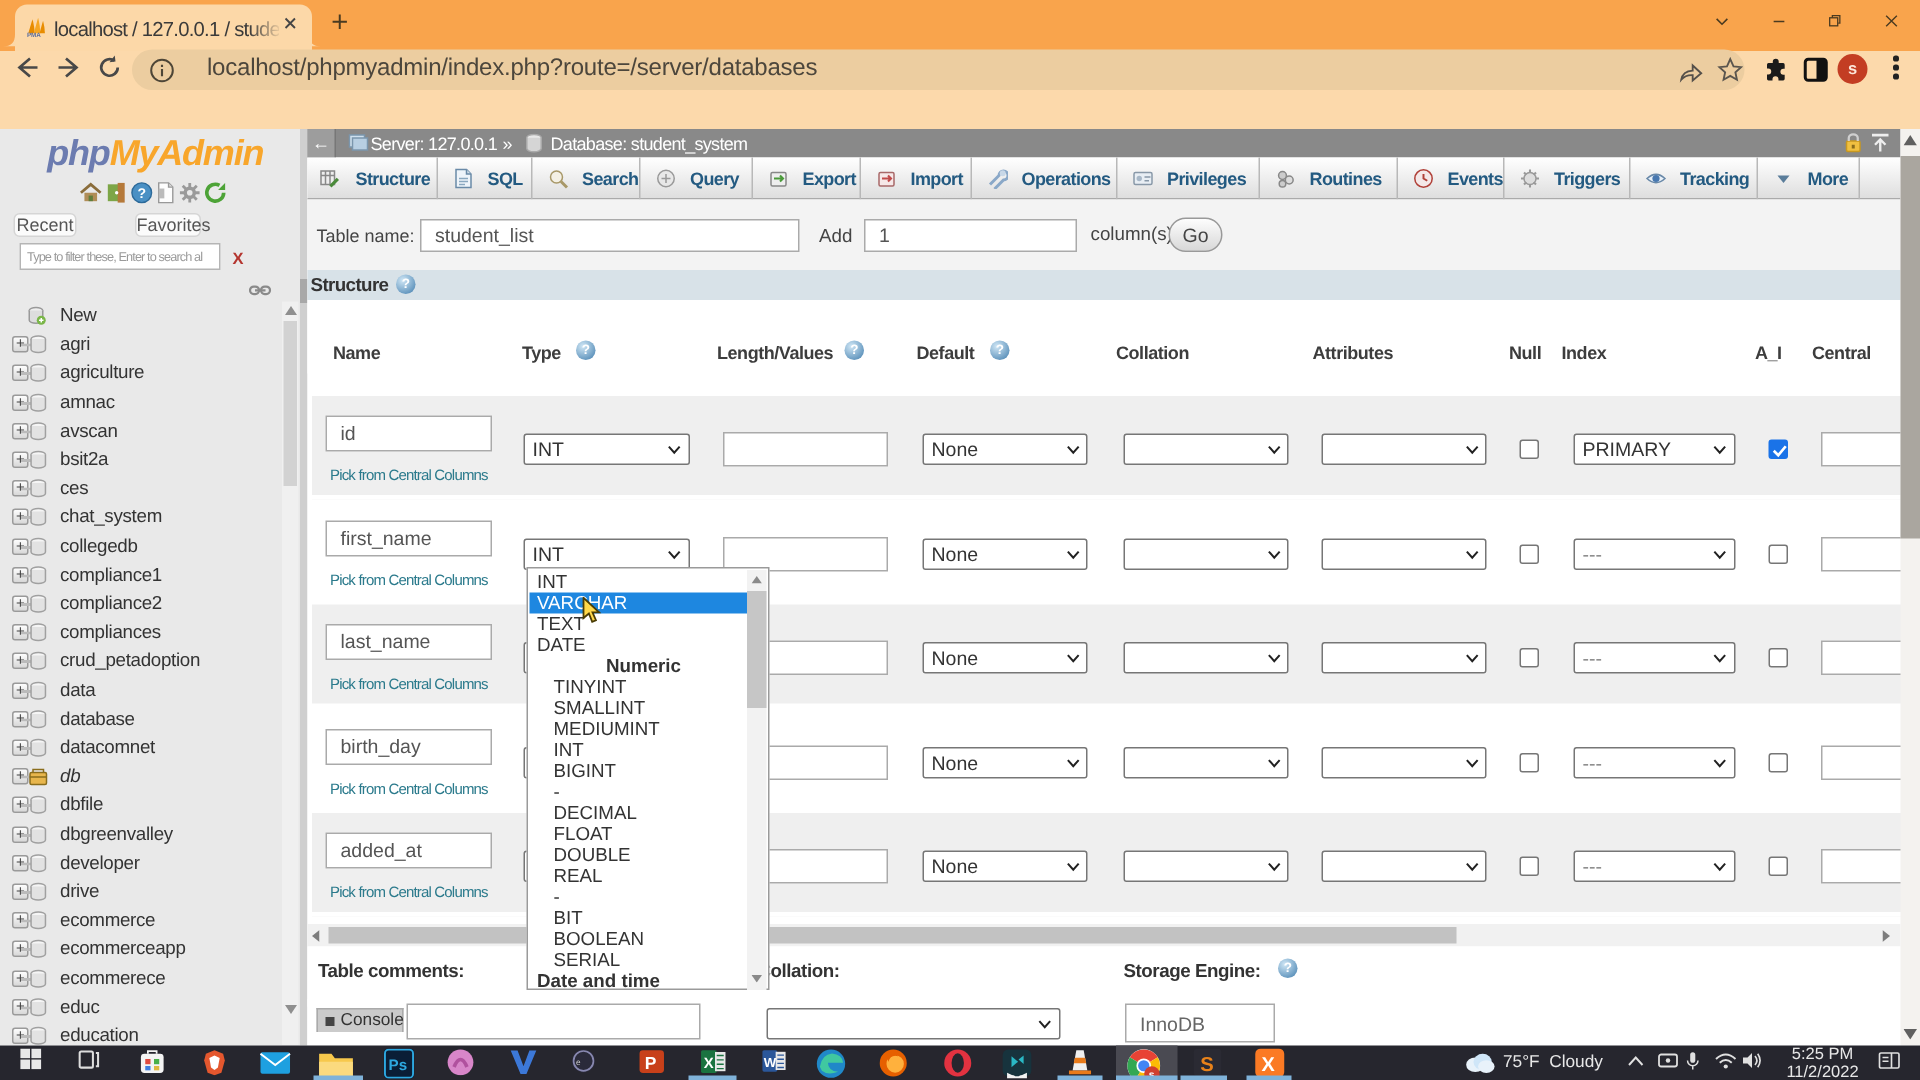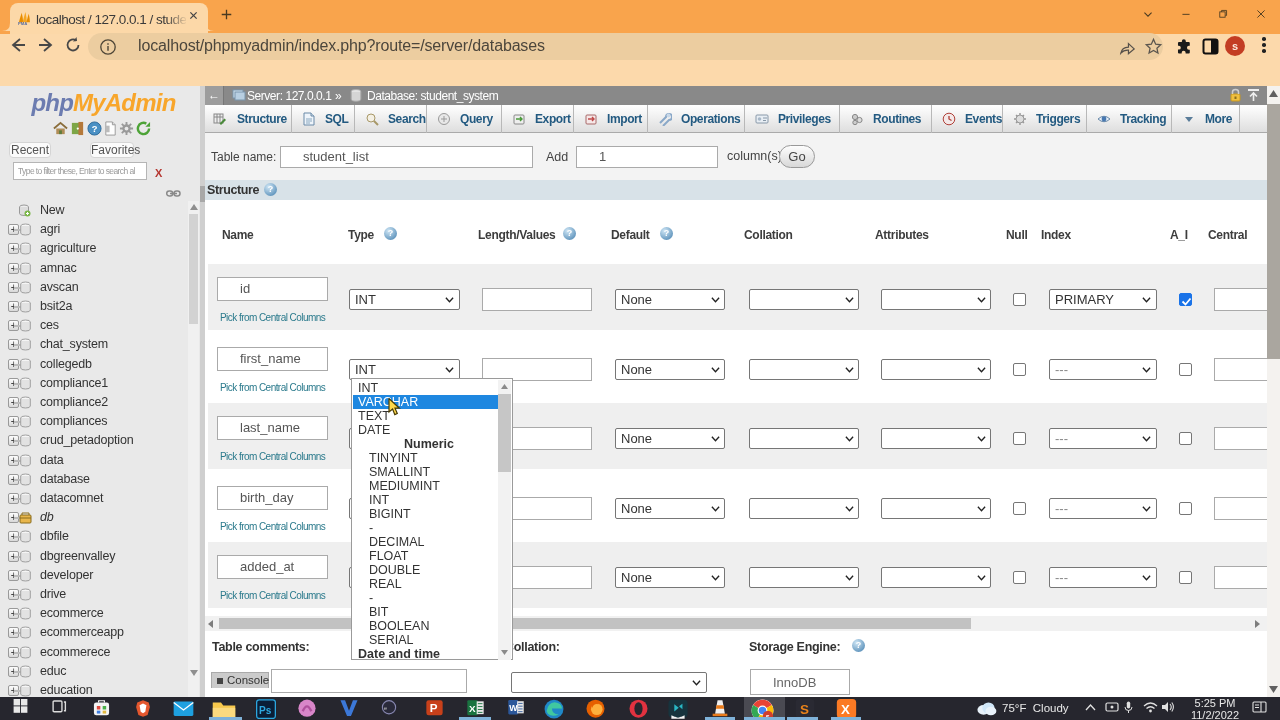--- a/index.html
+++ b/index.html
@@ -40,21 +40,21 @@
 #main { left:205px; top:86px; width:1062px; height:611px; background:#fff; }
 #crumb { left:0; top:0; width:1062px; height:19px; background:#898989; }
 #crumbbox { left:0; top:0; width:19px; height:19px; background:#9d9d9d; border-right:1px solid #777; color:#fff; font-size:12px; text-align:center; line-height:18px; }
 .crumbtxt { top:3px; color:#fff; font-size:12px; letter-spacing:-0.45px; }
 #menubar { left:0; top:19px; width:1062px; height:28px; background:linear-gradient(#ffffff,#dedede); border-bottom:1px solid #aaa; }
 .mtab { top:0; height:28px; border-right:1px solid #b8b8b8; }
 .mtab span { position:absolute; top:7px; font-size:12px; font-weight:bold; color:#235a81; letter-spacing:-0.4px; white-space:nowrap; }
 .mico { position:absolute; top:7px; width:14px; height:14px; }
 #tnrow { left:0; top:47px; width:1062px; height:47px; background:#f3f3f3; }
 .lbl { font-size:13px; color:#444; }
-.inp { background:#fff; border:1px solid #aaa; font-size:13px; color:#555; padding-left:22px; }
+.inp { background:#fff; border:1px solid #aaa; font-size:13px; color:#555; padding-left:9px; }
 .sel { background:#fff; border:1px solid #767676; border-radius:2px; font-size:13px; color:#333; padding-left:5px; }
 .chev { position:absolute; width:9px; height:9px; }
 #structband { left:0; top:94px; width:1062px; height:20px; background:#d8e2e8; }
 #formhead { left:0; top:114px; width:1062px; height:49px; background:#fff; }
 .fh { position:absolute; top:28px; font-size:12px; font-weight:bold; color:#3d3d3d; letter-spacing:-0.3px; }
 .helpico { position:absolute; width:13px; height:13px; border-radius:50%; background:radial-gradient(circle at 35% 30%, #cfe6f5, #3f7cac); color:#fff; font-size:9px; font-weight:bold; text-align:center; line-height:13px; }
 .row { left:3px; width:1276px; height:69px; }
 .grayrow { background:#efefef; box-shadow:inset 0 -3px 0 #fff; }
 .pick { position:absolute; top:48px; font-size:10px; letter-spacing:-0.55px; color:#2b7a8c; }
 .cb { position:absolute; width:13px; height:13px; background:#fff; border:1px solid #767676; border-radius:2px; }

